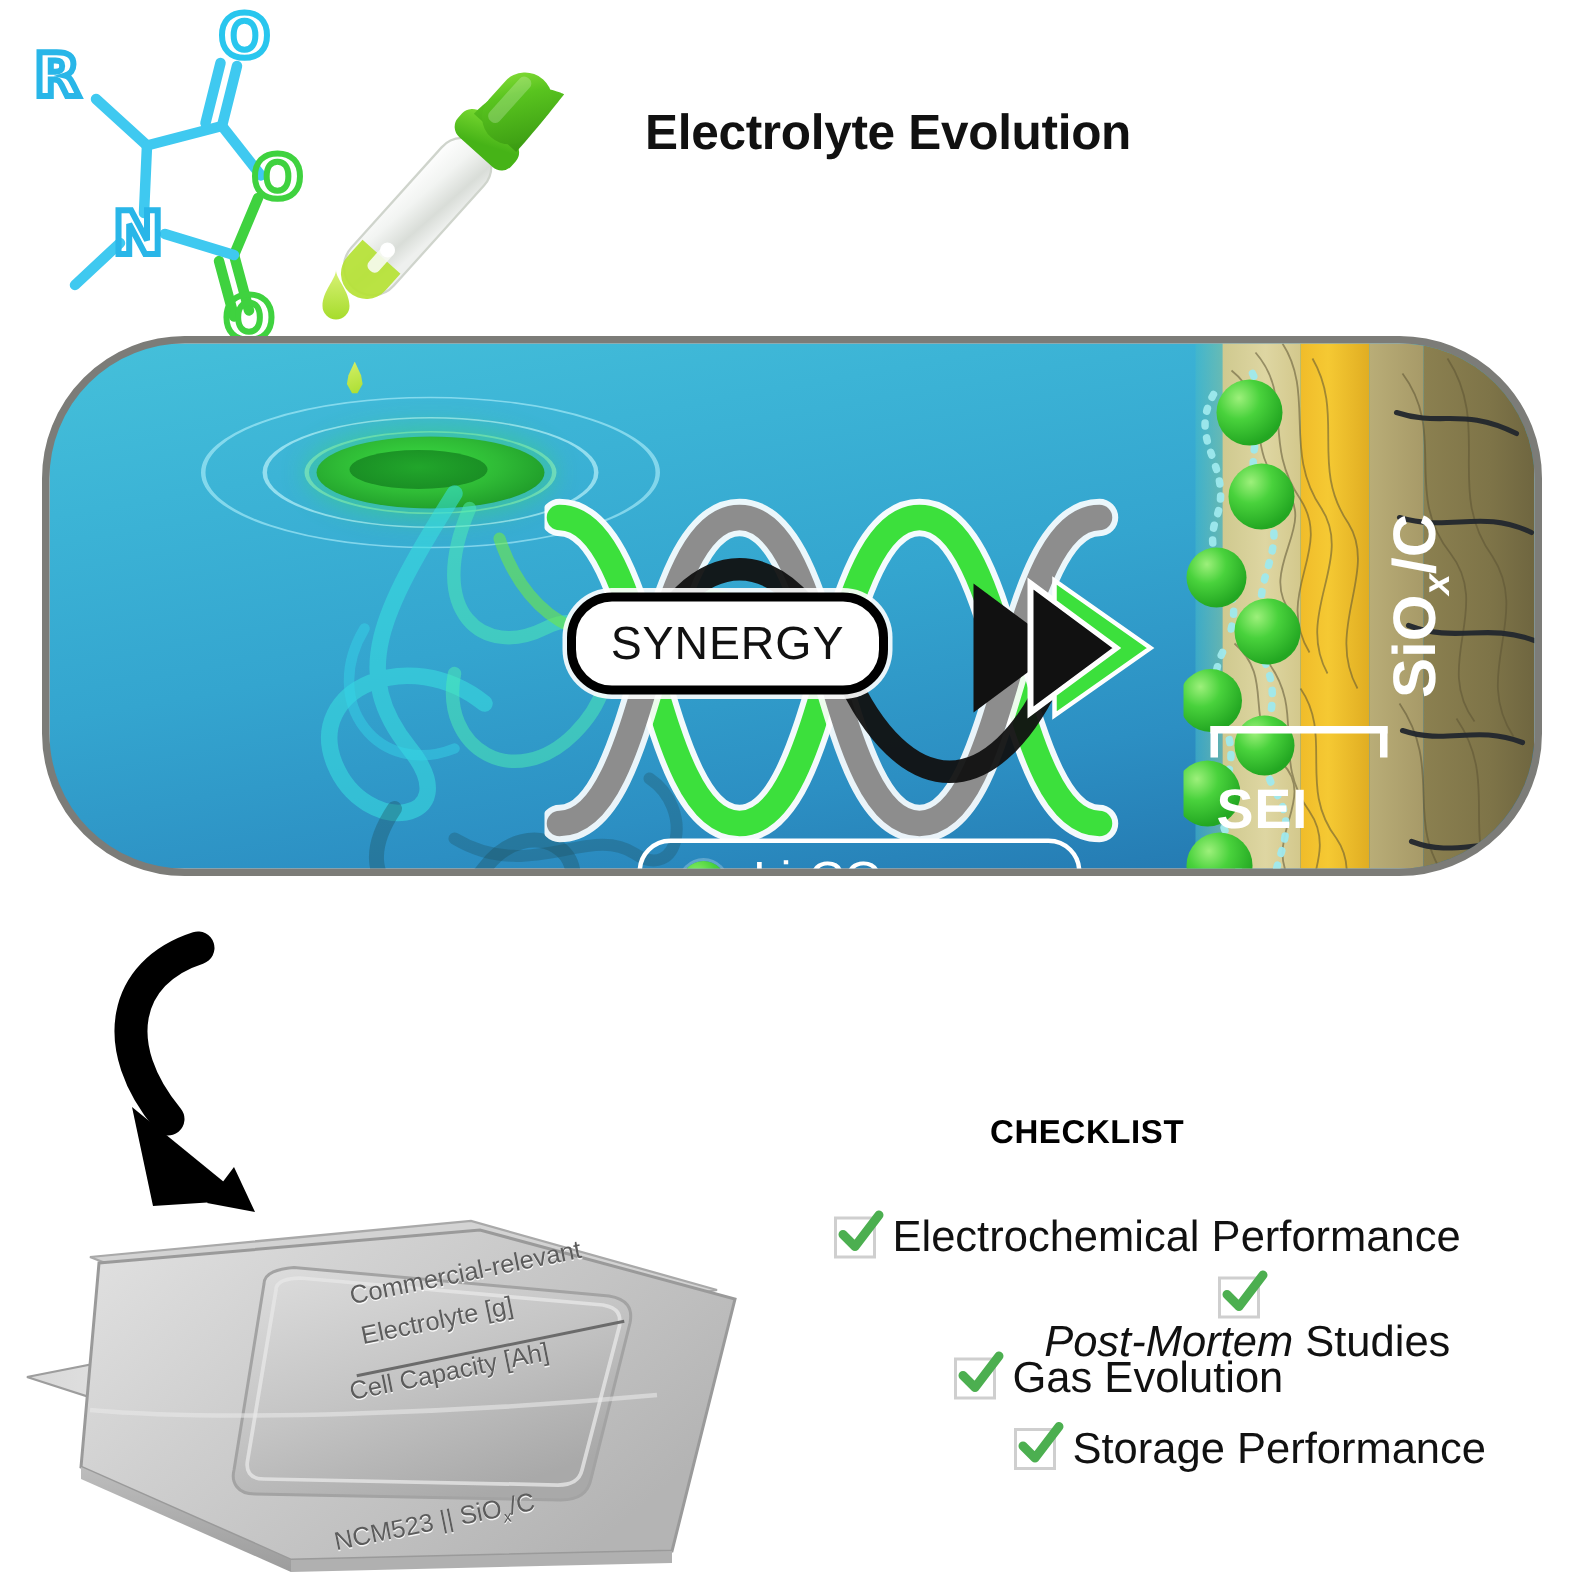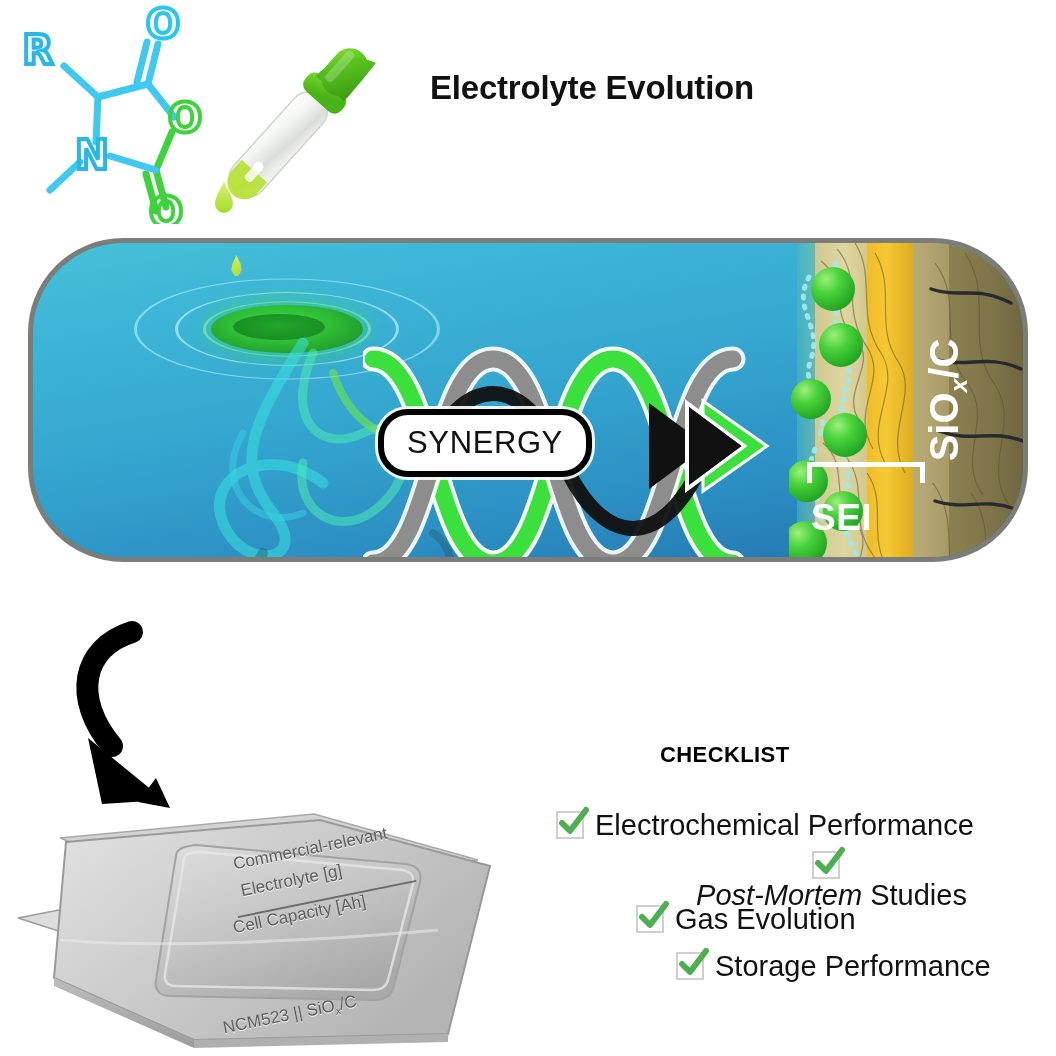--- a/index.html
+++ b/index.html
@@ -18,21 +18,21 @@
   .ital{font-style:italic;}
 
   
   #molecule{left:6px;top:4px;width:220px;height:220px;}
 
   
   #dropper{left:180px;top:8px;width:230px;height:230px;}
 
   
   #cell-body{
-    left:28px;top:238px;width:1000px;height:324px;
+    left:28px;top:224px;width:1000px;height:360px;
     border-radius:95px;overflow:hidden;
     border:5px solid #7c7c78;
     box-sizing:border-box;
     background:linear-gradient(170deg,#45c0da 0%,#3cb4d6 22%,#34a5cf 48%,#2c8fc3 74%,#2273ac 100%);
   }
   #cell-inner{position:absolute;inset:0;}
 
   
   .ripple{
     position:absolute;border-radius:50%;

